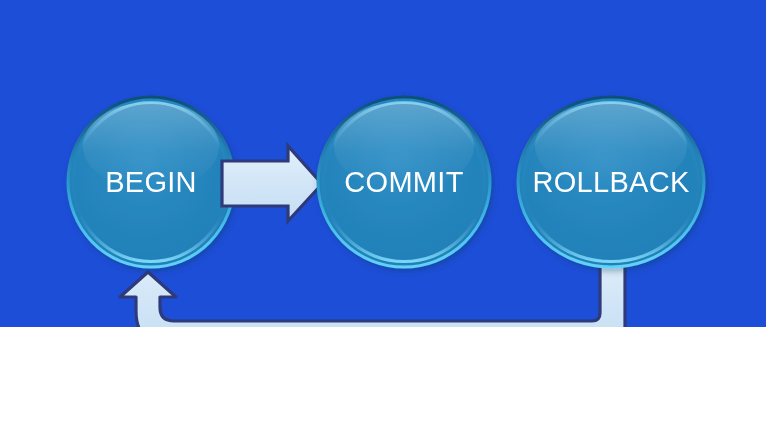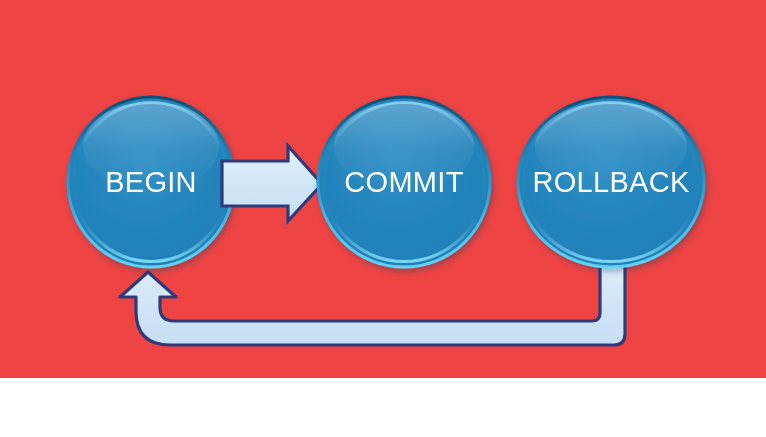--- a/index.html
+++ b/index.html
@@ -3,22 +3,22 @@
 <meta charset="utf-8">
 <style>
   html, body {
     margin: 0;
     padding: 0;
     background: #ffffff;
   }
   #stage {
     position: relative;
     width: 766px;
-    height: 378px;
-    background: #ef4444;
+    height: 327px;
+    background: #1d4ed8;
     overflow: hidden;
     font-family: "Liberation Sans", sans-serif;
   }
   #diagram-svg {
     position: absolute;
     left: 0;
     top: 0;
     width: 766px;
     height: 437px;
     display: block;

